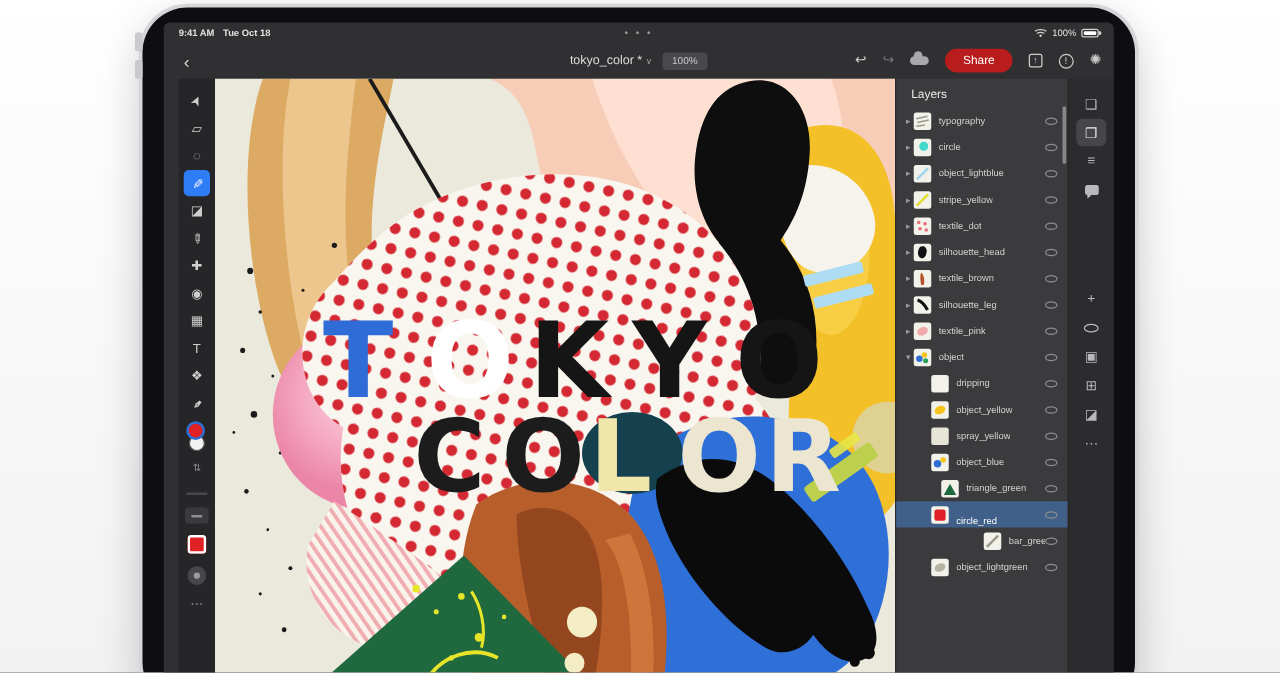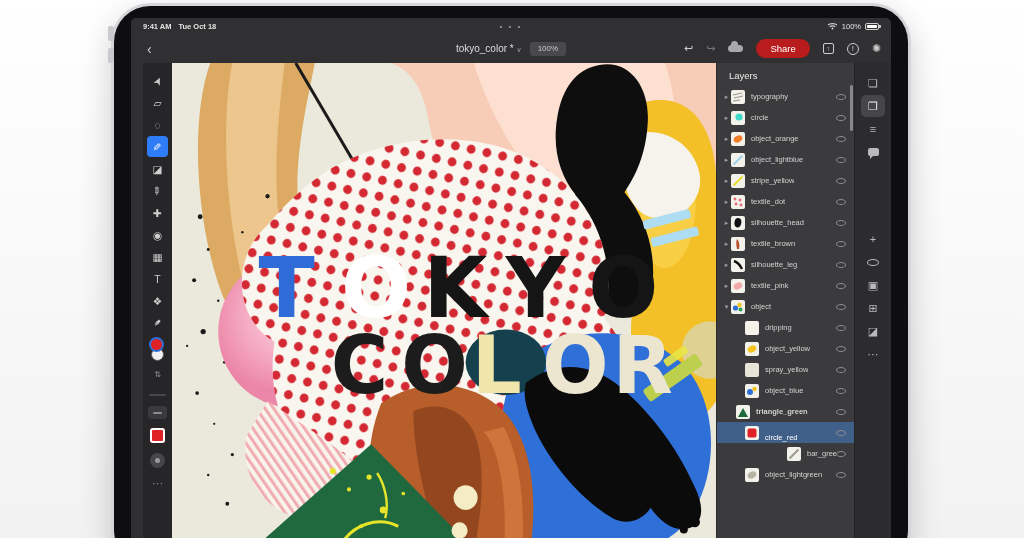--- a/index.html
+++ b/index.html
@@ -340,28 +340,20 @@
                 <span class="lcaret">▸</span>
                 <span class="lthumb" style="background: rgb(242, 241, 234);"><svg width="14" height="14" viewBox="0 0 14 14">
                     <circle cx="8" cy="6" r="3.6" fill="#3fd8c9"></circle>
                   </svg></span>
                 <span class="lname">circle</span>
                 <span class="leye"></span>
               </div>
               <div class="lrow">
                 <span class="lcaret">▸</span>
                 <span class="lthumb" style="background: rgb(242, 241, 234);"><svg width="14" height="14" viewBox="0 0 14 14">
-                    <ellipse cx="7" cy="7" rx="4.5" ry="3.2" transform="rotate(-25 7 7)" fill="#f07c28"></ellipse>
-                  </svg></span>
-                <span class="lname">object_orange</span>
-                <span class="leye"></span>
-              </div>
-              <div class="lrow">
-                <span class="lcaret">▸</span>
-                <span class="lthumb" style="background: rgb(242, 241, 234);"><svg width="14" height="14" viewBox="0 0 14 14">
                     <line x1="2.5" y1="11.5" x2="11.5" y2="2.5" stroke="#9fd3ee" stroke-width="2"></line>
                   </svg></span>
                 <span class="lname">object_lightblue</span>
                 <span class="leye"></span>
               </div>
               <div class="lrow">
                 <span class="lcaret">▸</span>
                 <span class="lthumb" style="background: rgb(242, 241, 234);"><svg width="14" height="14" viewBox="0 0 14 14">
                     <line x1="2.5" y1="11.5" x2="11.5" y2="2.5" stroke="#e4dd2e" stroke-width="2"></line>
                   </svg></span>
@@ -445,21 +437,21 @@
               </div>
               <div class="lrow" style="padding-left: 19px;">
                 <span class="lcaret"></span>
                 <span class="lthumb" style="background: rgb(242, 241, 234);"><svg width="14" height="14" viewBox="0 0 14 14">
                     <circle cx="5" cy="8" r="3" fill="#2e6fd6"></circle>
                     <circle cx="9.5" cy="5" r="2.2" fill="#f5c51d"></circle>
                   </svg></span>
                 <span class="lname">object_blue</span>
                 <span class="leye"></span>
               </div>
-              <div class="lrow" style="padding-left: 10px; font-weight: bold;">
+              <div class="lrow" style="padding-left: 27px;">
                 <span class="lcaret"></span>
                 <span class="lthumb" style="background: rgb(242, 241, 234);"><svg width="14" height="14" viewBox="0 0 14 14">
                     <polygon points="2,12 12,12 7,3" fill="#1c6a3e"></polygon>
                   </svg></span>
                 <span class="lname">triangle_green</span>
                 <span class="leye"></span>
               </div>
               <div class="lrow sel" style="padding-left: 19px;">
                 <span class="lcaret"></span>
                 <span class="lthumb" style="background: rgb(242, 241, 234);"><svg width="14" height="14" viewBox="0 0 14 14">

